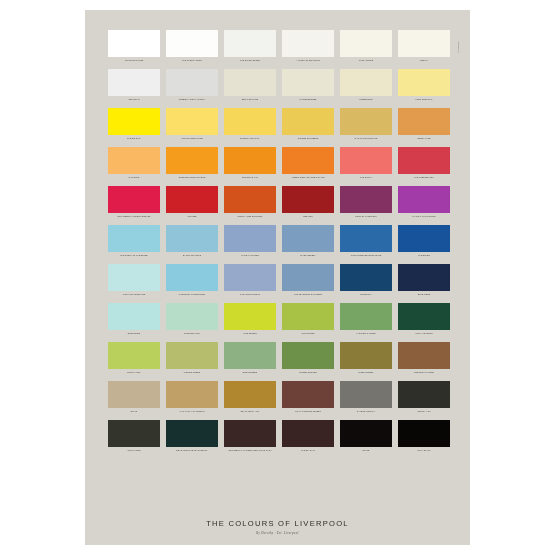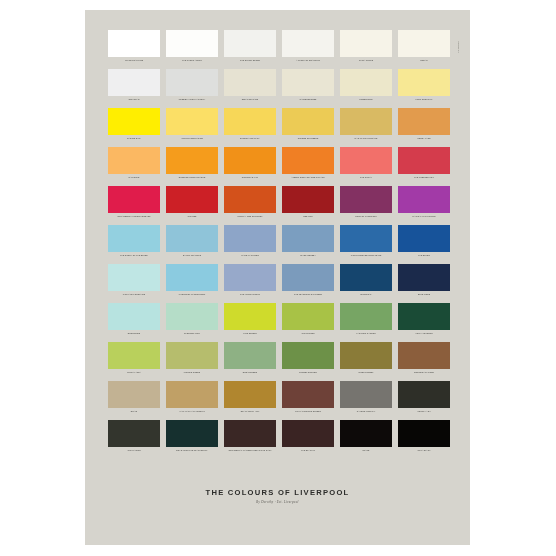--- a/index.html
+++ b/index.html
@@ -69,22 +69,23 @@
     top: 478px;
     width: 385px;
     text-align: center;
   }
 
   #main-title {
     font-size: 7.6px;
     letter-spacing: 1.25px;
     color: #2c2c2a;
     font-family: "Liberation Sans", sans-serif;
-    font-weight: 700;
+    font-weight: 400;
     white-space: nowrap;
+    margin-top: 31px;
   }
 
   #sub-title {
     margin-top: 2.5px;
     font-size: 3px;
     letter-spacing: 0.35px;
     color: #55534e;
     font-family: "Liberation Serif", serif;
     font-style: italic;
     white-space: nowrap;

